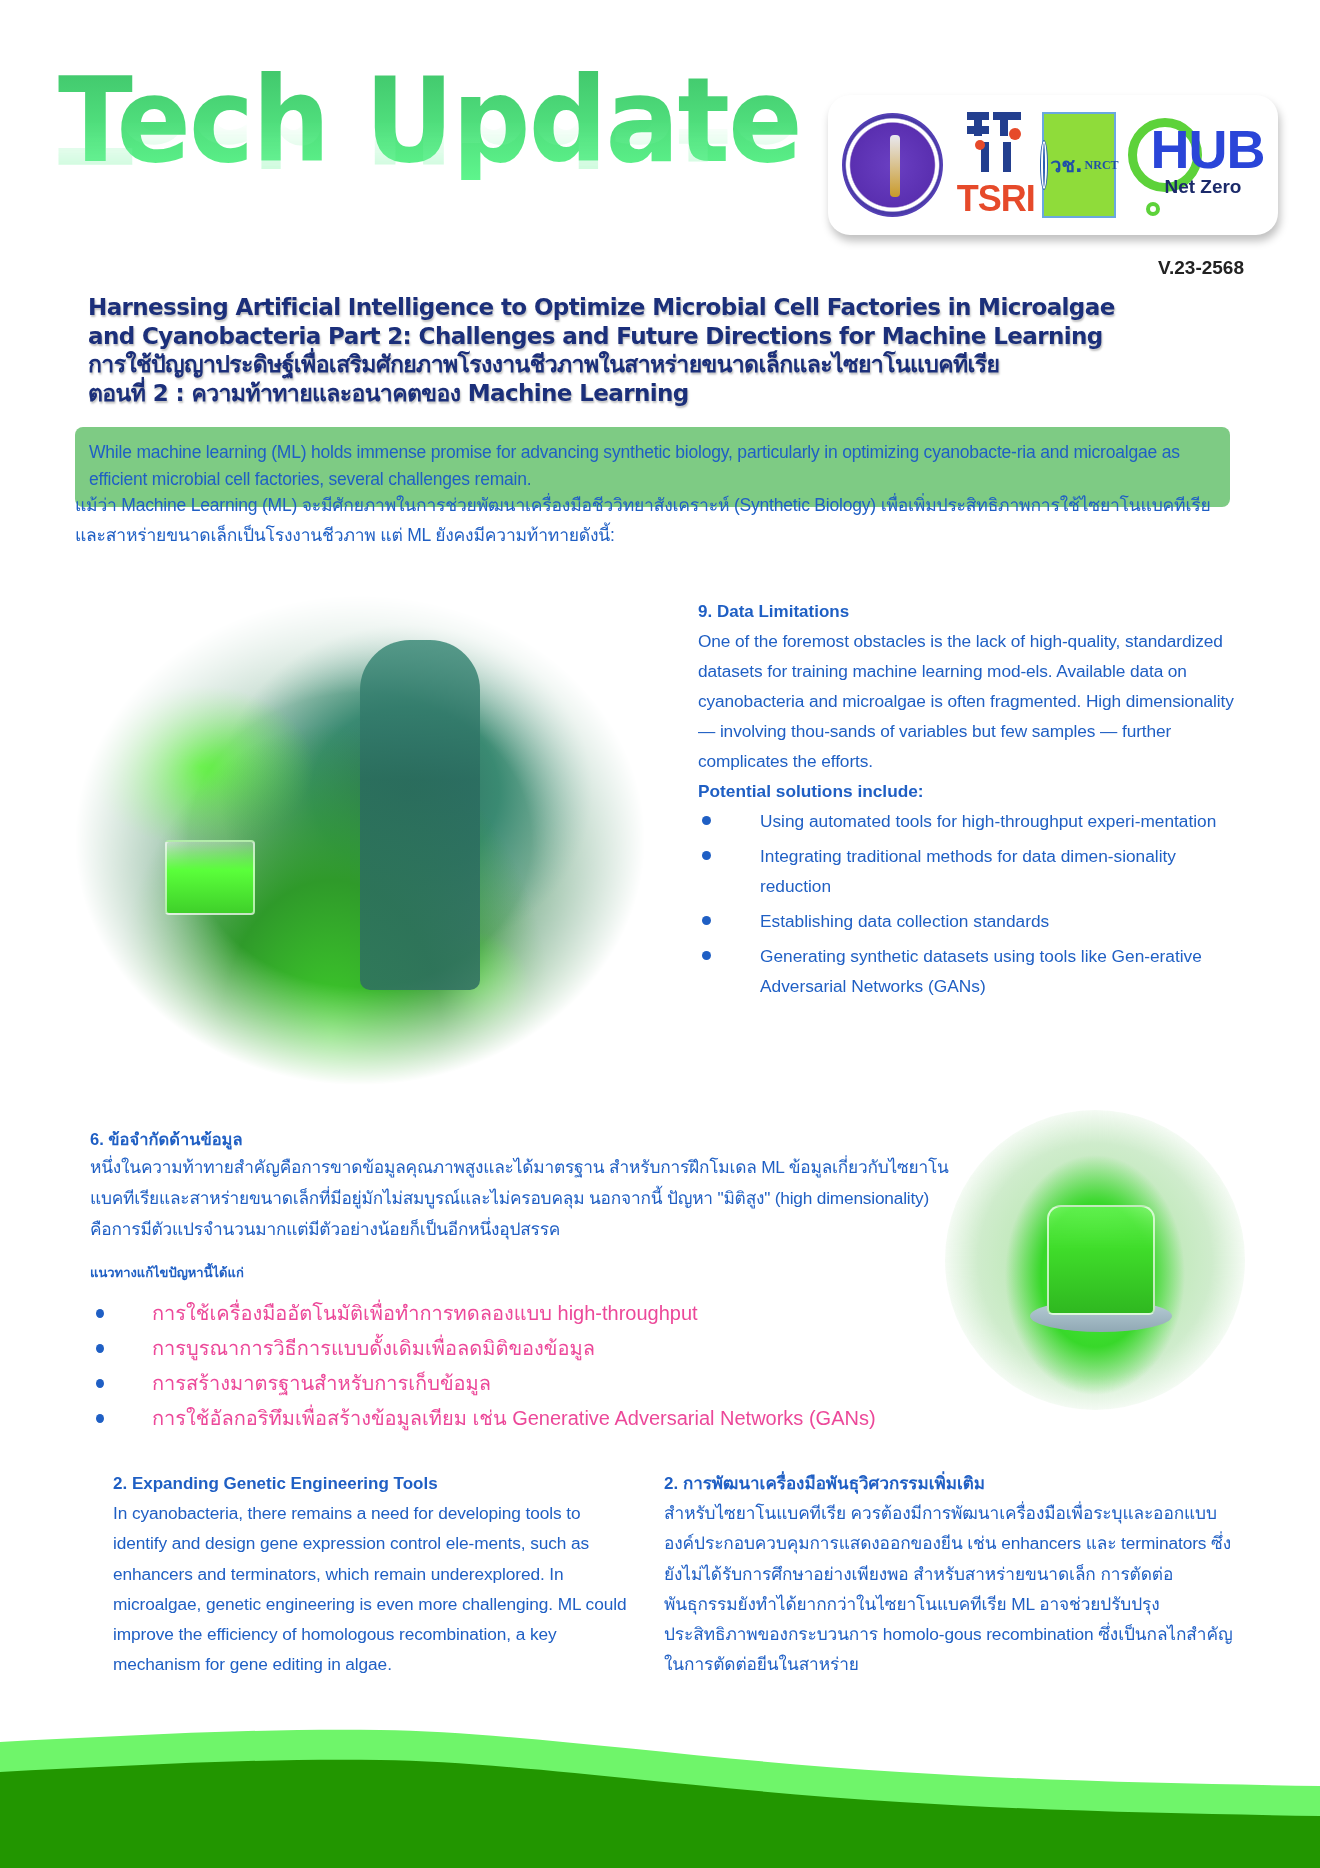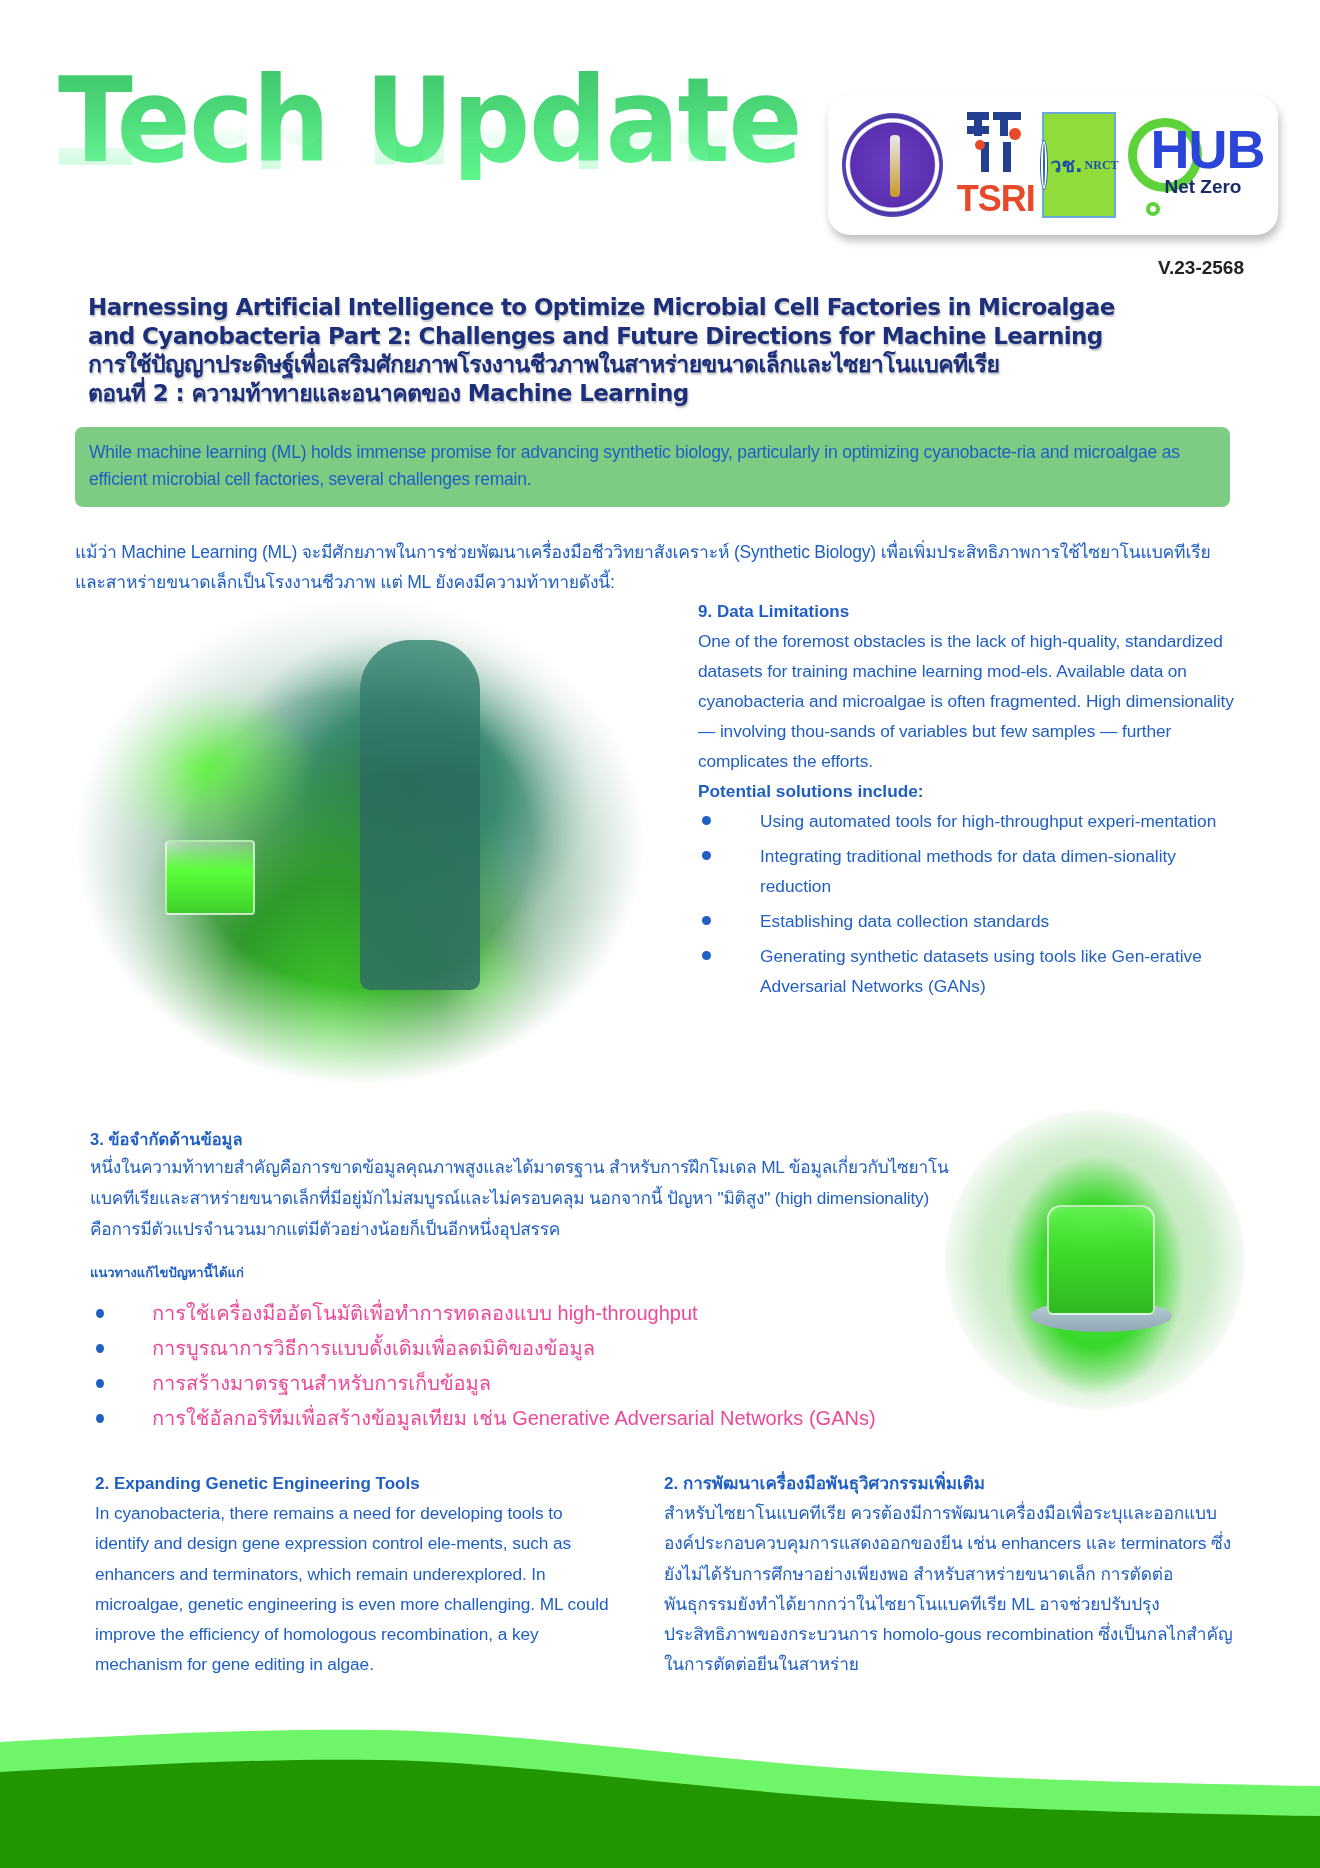--- a/index.html
+++ b/index.html
@@ -67,21 +67,21 @@
     text-shadow: 1px 2px 2px rgba(0,0,0,0.25);
   }
 
   
   .intro-box {
     position: absolute; left: 75px; top: 427px; width: 1155px; height: 80px;
     background: #7ecb84; border-radius: 8px; padding: 12px 14px;
   }
   .intro-box p { font-size: 17.5px; line-height: 27px; color: #1f5fc4; letter-spacing: -0.2px; }
 
-  .thai-intro { position: absolute; left: 75px; top: 537px; width: 1160px; font-size: 17.5px; line-height: 30px; color: #1f5fc4; letter-spacing: -0.2px; }
+  .thai-intro { position: absolute; left: 75px; top: 490px; width: 1160px; font-size: 17.5px; line-height: 30px; color: #1f5fc4; letter-spacing: -0.2px; }
 
   
   .hero-image {
     position: absolute; left: 75px; top: 595px; width: 570px; height: 490px;
     border-radius: 42% 45% 40% 48% / 40% 38% 44% 46%;
     background:
       radial-gradient(ellipse at 45% 90%, #3fcf2a 0%, #2f9a2a 25%, transparent 50%),
       radial-gradient(ellipse at 22% 35%, #5ff040 0%, transparent 18%),
       radial-gradient(ellipse at 70% 80%, #6dff4a 0%, transparent 10%),
       radial-gradient(ellipse at 58% 40%, #2a6a5a 0%, #3a8a72 20%, transparent 40%),
@@ -128,21 +128,21 @@
     position: absolute; left: 1047px; top: 1205px; width: 108px; height: 110px;
     background: linear-gradient(180deg, rgba(120,255,100,0.6) 0%, #3fdc2a 40%, #2fb820 100%);
     border-radius: 14px 14px 6px 6px; border: 2px solid rgba(255,255,255,0.7);
   }
   .side-base {
     position: absolute; left: 1030px; top: 1300px; width: 142px; height: 32px;
     background: linear-gradient(180deg, #b9cfd8, #90a8b4); border-radius: 50%;
   }
 
   
-  .sec2-en { position: absolute; left: 95px; top: 1470px; width: 520px; }
+  .sec2-en { position: absolute; left: 113px; top: 1470px; width: 520px; }
   .sec2-th { position: absolute; left: 664px; top: 1470px; width: 570px; }
   .sec2-en .para, .sec2-th .para { line-height: 30.3px; }
 
   
   .footer-waves { position: absolute; left: 0; top: 1700px; width: 1320px; height: 168px; }
 </style>
 </head>
 <body>
 
 <div class="masthead-title">Tech Update</div>
@@ -201,21 +201,21 @@
   <div class="sub-heading">Potential solutions include:</div>
   <ul class="bullets">
     <li><span class="dot"></span><span>Using automated tools for high-throughput experi-mentation</span></li>
     <li><span class="dot"></span><span>Integrating traditional methods for data dimen-sionality reduction</span></li>
     <li><span class="dot"></span><span>Establishing data collection standards</span></li>
     <li><span class="dot"></span><span>Generating synthetic datasets using tools like Gen-erative Adversarial Networks (GANs)</span></li>
   </ul>
 </div>
 
 <div class="thai-sec1">
-  <div class="thai-heading">3. ข้อจำกัดด้านข้อมูล</div>
+  <div class="thai-heading">6. ข้อจำกัดด้านข้อมูล</div>
   <p class="thai-para">หนึ่งในความท้าทายสำคัญคือการขาดข้อมูลคุณภาพสูงและได้มาตรฐาน สำหรับการฝึกโมเดล ML ข้อมูลเกี่ยวกับไซยาโนแบคทีเรียและสาหร่ายขนาดเล็กที่มีอยู่มักไม่สมบูรณ์และไม่ครอบคลุม นอกจากนี้ ปัญหา "มิติสูง" (high dimensionality) คือการมีตัวแปรจำนวนมากแต่มีตัวอย่างน้อยก็เป็นอีกหนึ่งอุปสรรค</p>
 </div>
 <div class="thai-sub">แนวทางแก้ไขปัญหานี้ได้แก่</div>
 <ul class="thai-bullets">
   <li><span class="dot"></span><span>การใช้เครื่องมืออัตโนมัติเพื่อทำการทดลองแบบ high-throughput</span></li>
   <li><span class="dot"></span><span>การบูรณาการวิธีการแบบดั้งเดิมเพื่อลดมิติของข้อมูล</span></li>
   <li><span class="dot"></span><span>การสร้างมาตรฐานสำหรับการเก็บข้อมูล</span></li>
   <li><span class="dot"></span><span>การใช้อัลกอริทึมเพื่อสร้างข้อมูลเทียม เช่น Generative Adversarial Networks (GANs)</span></li>
 </ul>
 

